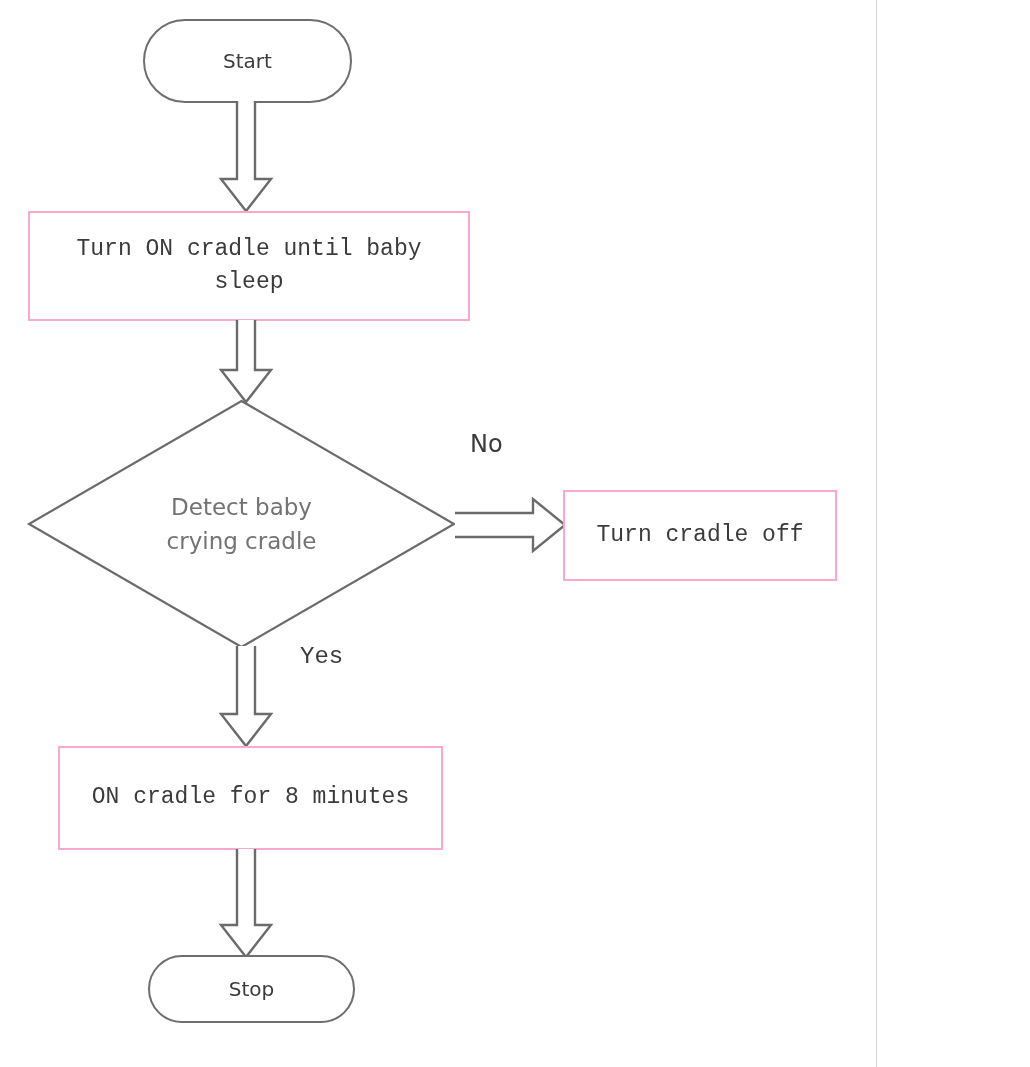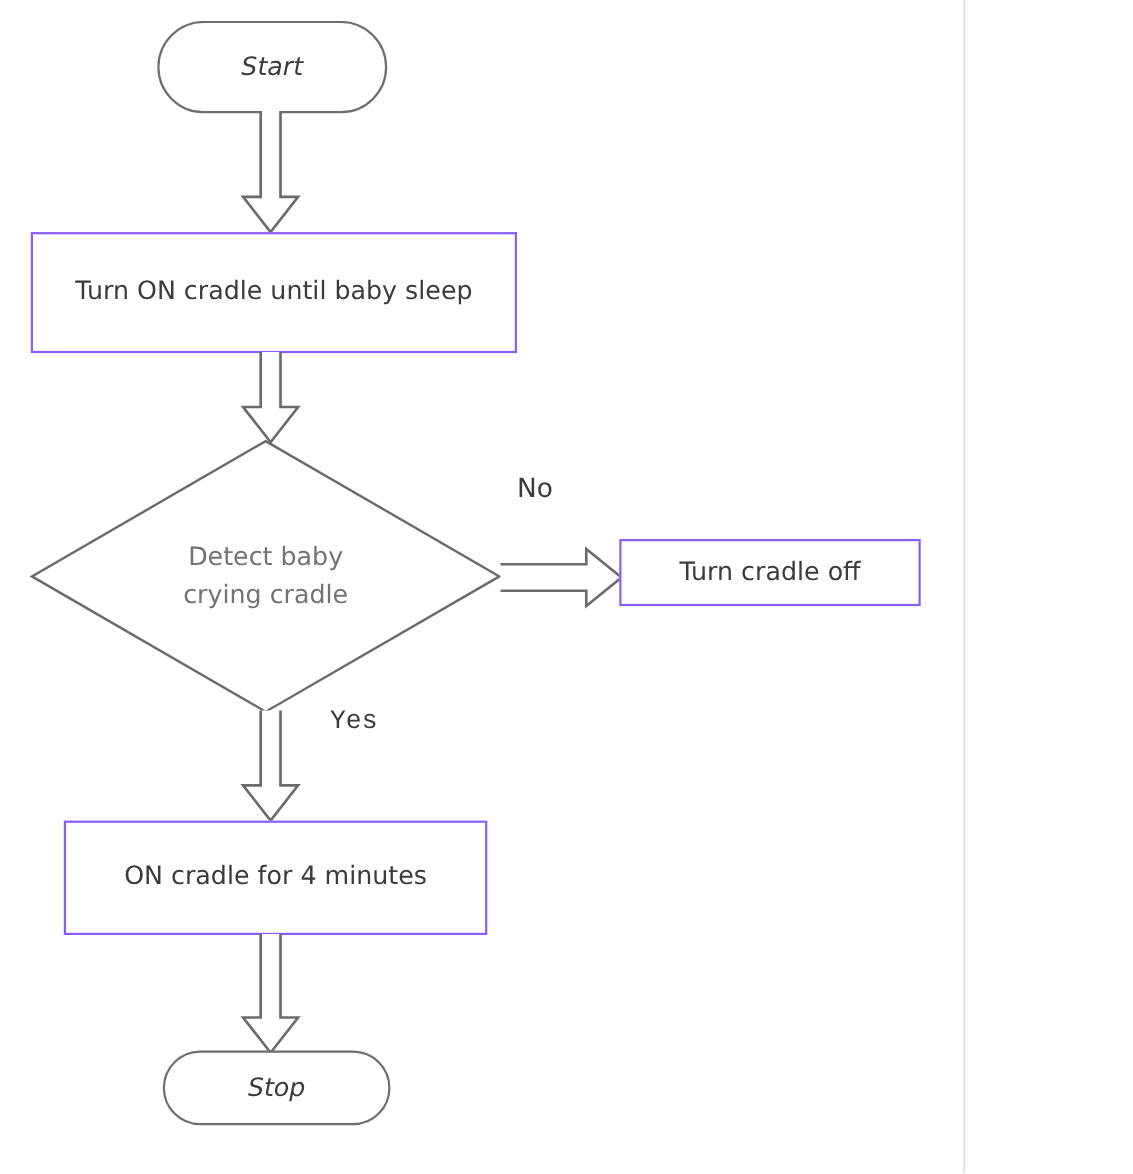--- a/index.html
+++ b/index.html
@@ -31,28 +31,28 @@
     display: flex;
     align-items: center;
     justify-content: center;
     text-align: center;
     color: #3b3b3b;
     background: #ffffff;
   }
   .terminator {
     border: 2px solid #6e6e6e;
     border-radius: 46px;
-    font-size: 23px;
-    font-style: italic;
+    font-size: 20px;
   }
   .process {
-    border: 2px solid #8b5cf6;
+    border: 2px solid #f9a8d4;
     font-size: 23px;
     line-height: 1.45;
     padding: 0 14px;
+    font-family: Liberation Mono, monospace;
   }
   .decision-wrap {
     position: absolute;
   }
   .decision-wrap svg {
     position: absolute;
     left: 0;
     top: 0;
     overflow: visible;
   }
@@ -125,34 +125,34 @@
   </div>
 
   <div class="arrow" style="left:455px; top:498px;">
     <svg width="112" height="58" viewBox="0 0 112 58">
       <path d="M0,15 L78,15 L78,1 L110,27 L78,53 L78,39 L0,39" fill="#ffffff" stroke="#6b6b6b" stroke-width="2.4" stroke-linejoin="miter"></path>
     </svg>
   </div>
 
   <div class="edge-label" style="left:470px; top:430px;">No</div>
 
-  <div class="node process" style="left:563px; top:490px; width:274px; height:61px;">
+  <div class="node process" style="left:563px; top:490px; width:274px; height:91px;">
     <span>Turn cradle off</span>
   </div>
 
   <div class="arrow" style="left:215px; top:646px;">
     <svg width="62" height="102" viewBox="0 0 62 102">
       <path d="M22,0 L22,68 L6,68 L31,100 L56,68 L40,68 L40,0" fill="#ffffff" stroke="#6b6b6b" stroke-width="2.4" stroke-linejoin="miter"></path>
     </svg>
   </div>
 
   <div class="edge-label" style="left:300px; top:643px;font-family:Liberation Mono, monospace;">Yes</div>
 
   <div class="node process" style="left:58px; top:746px; width:385px; height:104px;">
-    <span>ON cradle for 4 minutes</span>
+    <span>ON cradle for 8 minutes</span>
   </div>
 
   <div class="arrow" style="left:215px; top:849px;">
     <svg width="62" height="110" viewBox="0 0 62 110">
       <path d="M22,0 L22,76 L6,76 L31,108 L56,76 L40,76 L40,0" fill="#ffffff" stroke="#6b6b6b" stroke-width="2.4" stroke-linejoin="miter"></path>
     </svg>
   </div>
 
   <div class="node terminator" style="left:148px; top:955px; width:207px; height:68px;">
     <span>Stop</span>

